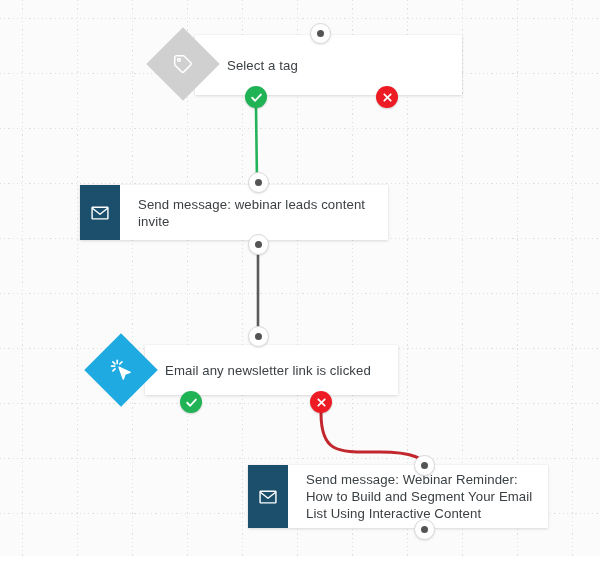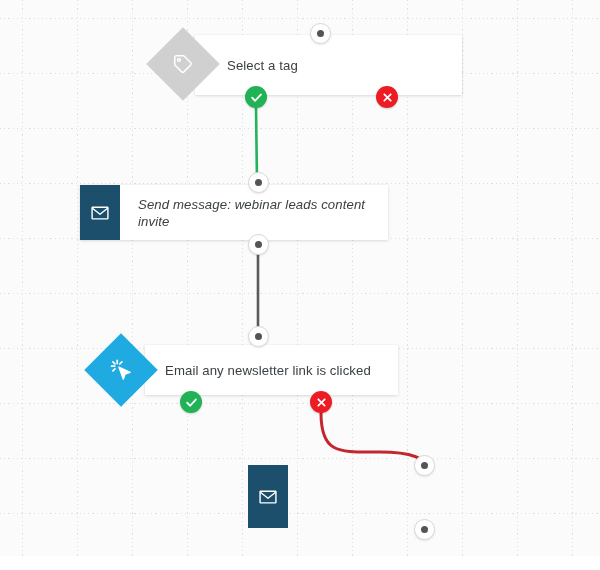--- a/index.html
+++ b/index.html
@@ -198,21 +198,21 @@
     </svg>
   </div>
   <div class="badge badge-no" style="left:376px; top:86px;">
     <svg width="11" height="11" viewBox="0 0 24 24" fill="none" stroke="#ffffff" stroke-width="3.8" stroke-linecap="round">
       <line x1="5" y1="5" x2="19" y2="19"></line>
       <line x1="19" y1="5" x2="5" y2="19"></line>
     </svg>
   </div>
 
   <div class="node-card" style="left:80px; top:185px; width:308px; height:55px;">
-    <div class="node-label" style="padding-left:58px; padding-right:14px;font-style:italic;">Send message: webinar leads content invite</div>
+    <div class="node-label" style="padding-left:58px; padding-right:14px;">Send message: webinar leads content invite</div>
   </div>
   <div class="icon-square" style="left:80px; top:185px; height:55px;">
     <svg width="20" height="20" viewBox="0 0 24 24" fill="none" stroke="#ffffff" stroke-width="1.7" stroke-linejoin="round">
       <rect x="2.5" y="5" width="19" height="14" rx="0.6"></rect>
       <polyline points="2.5,6 12,13.5 21.5,6"></polyline>
     </svg>
   </div>
   <div class="port" style="left:248px; top:172px;"></div>
   <div class="port" style="left:248px; top:234px;"></div>
 
@@ -237,20 +237,23 @@
       <polyline points="4,12.5 9.5,18 20,6.5"></polyline>
     </svg>
   </div>
   <div class="badge badge-no" style="left:310px; top:391px;">
     <svg width="11" height="11" viewBox="0 0 24 24" fill="none" stroke="#ffffff" stroke-width="3.8" stroke-linecap="round">
       <line x1="5" y1="5" x2="19" y2="19"></line>
       <line x1="19" y1="5" x2="5" y2="19"></line>
     </svg>
   </div>
 
+  <div class="node-card" style="left:248px; top:465px; width:300px; height:63px;">
+    <div class="node-label" style="padding-left:58px; padding-right:10px;">Send message: Webinar Reminder: How to Build and Segment Your Email List Using Interactive Content</div>
+  </div>
   <div class="icon-square" style="left:248px; top:465px; height:63px;">
     <svg width="20" height="20" viewBox="0 0 24 24" fill="none" stroke="#ffffff" stroke-width="1.7" stroke-linejoin="round">
       <rect x="2.5" y="5" width="19" height="14" rx="0.6"></rect>
       <polyline points="2.5,6 12,13.5 21.5,6"></polyline>
     </svg>
   </div>
   <div class="port" style="left:414px; top:455px;"></div>
   <div class="port" style="left:414px; top:519px;"></div>
 
 </div>

